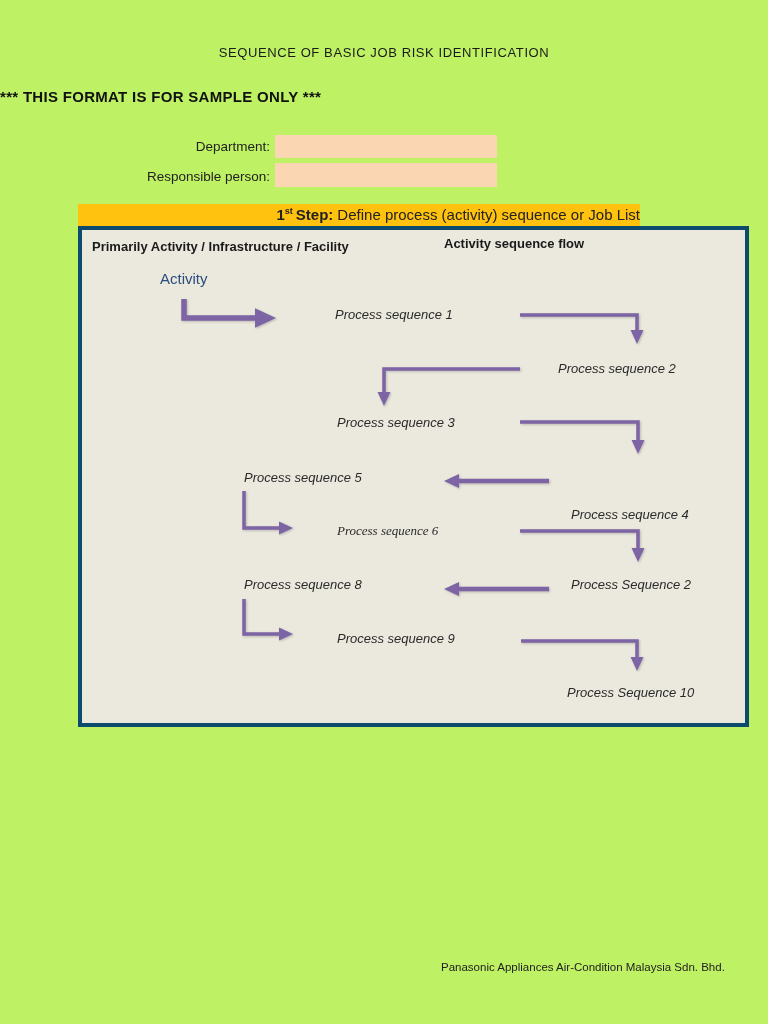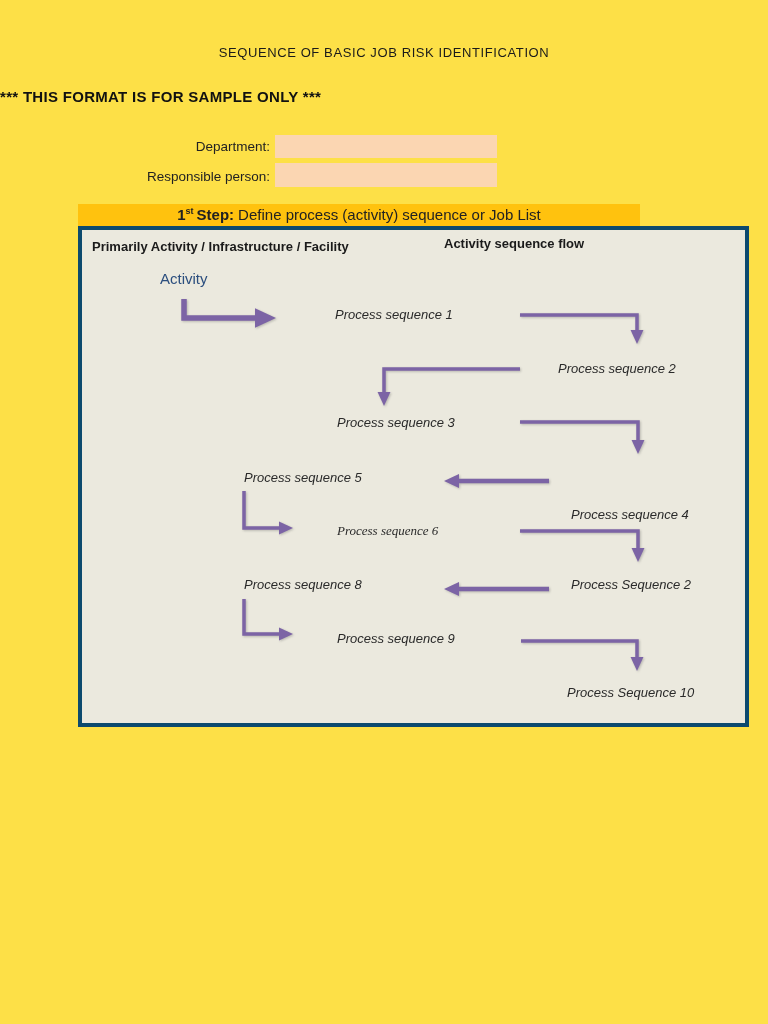--- a/index.html
+++ b/index.html
@@ -1,17 +1,17 @@
 <!DOCTYPE html>
 <html><head>
 <meta charset="utf-8">
 <style>
   html,body{margin:0;padding:0;background:#fff;}
   .page{
-    position:relative;width:768px;height:1024px;background:#fde047;
+    position:relative;width:768px;height:1024px;background:#bef264;
     font-family:"Liberation Sans","DejaVu Sans",sans-serif;color:#1a1a1a;
     overflow:hidden;
   }
   .doc-title{
     position:absolute;left:0;top:45px;width:768px;text-align:center;
     font-size:13px;letter-spacing:0.6px;color:#1a1a1a;
   }
   .doc-subtitle{
     position:absolute;left:0;top:88px;width:768px;text-align:left;
     font-size:15px;font-weight:bold;letter-spacing:0.3px;color:#111;
@@ -21,21 +21,21 @@
   }
   .lbl-1{left:70px;top:139px;}
   .lbl-2{left:70px;top:169px;}
   .form-box{
     position:absolute;left:275px;width:222px;background:#fbd6b2;
   }
   .box-1{top:135px;height:23px;}
   .box-2{top:163px;height:24px;}
   .step-banner{
     position:absolute;left:78px;top:204px;width:562px;height:22px;
-    background:#ffc20e;text-align:center;font-size:15px;line-height:22px;color:#222;
+    background:#ffc20e;text-align:right;font-size:15px;line-height:22px;color:#222;
     white-space:nowrap;
   }
   .step-banner b{font-weight:bold;}
   .step-banner sup{
     font-size:9px;font-weight:bold;vertical-align:super;line-height:0;margin-right:3px;
   }
   .sb-space{display:inline-block;width:4px;}
   .flow-box{
     position:absolute;left:78px;top:226px;width:663px;height:493px;
     background:#ebe9de;border:4px solid #0c4a6e;
@@ -139,13 +139,14 @@
     <span class="step s3">Process sequence 3</span>
     <span class="step s4">Process sequence 4</span>
     <span class="step s5">Process sequence 5</span>
     <span class="step s6">Process sequence 6</span>
     <span class="step s7">Process Sequence 2</span>
     <span class="step s8">Process sequence 8</span>
     <span class="step s9">Process sequence 9</span>
     <span class="step s10">Process Sequence 10</span>
   </div>
 
+  <div class="doc-footer">Panasonic Appliances Air-Condition Malaysia Sdn. Bhd.</div>
 </div>
 
 </body></html>

